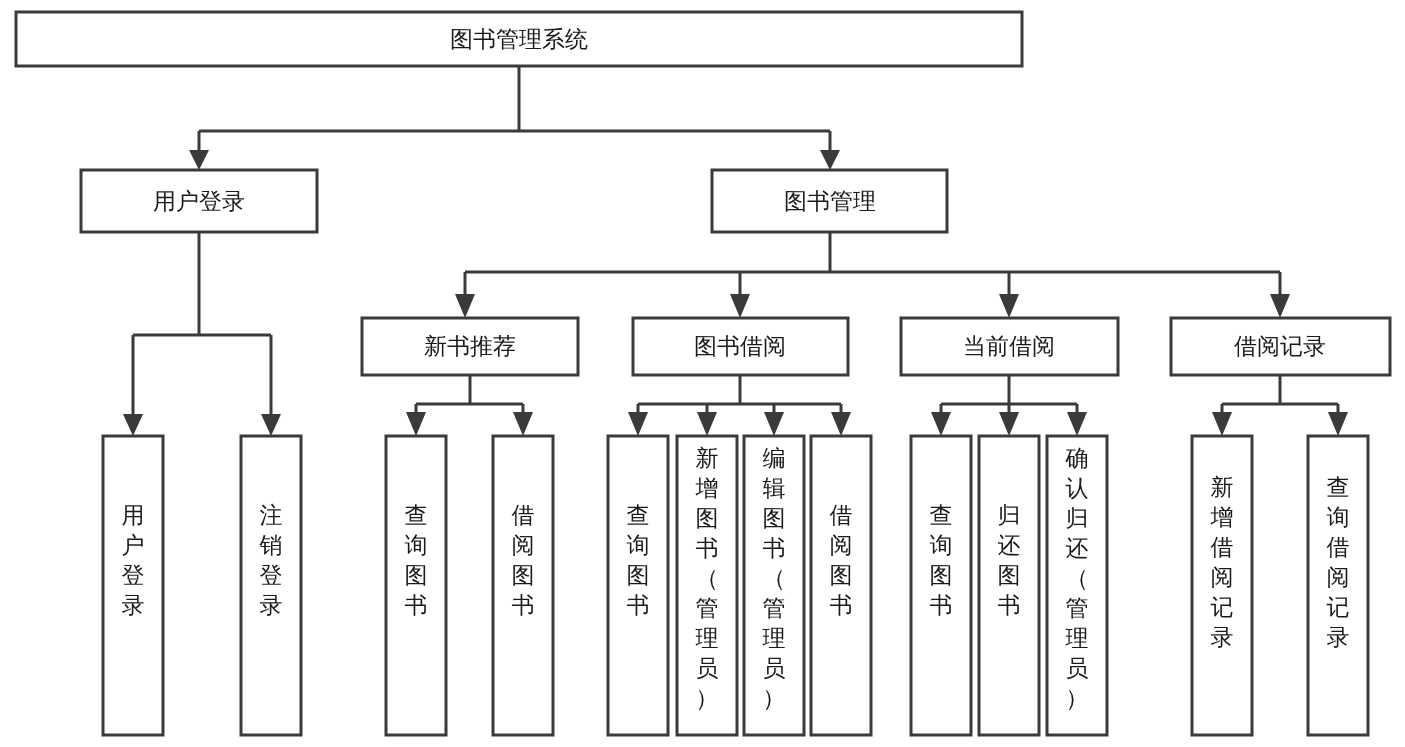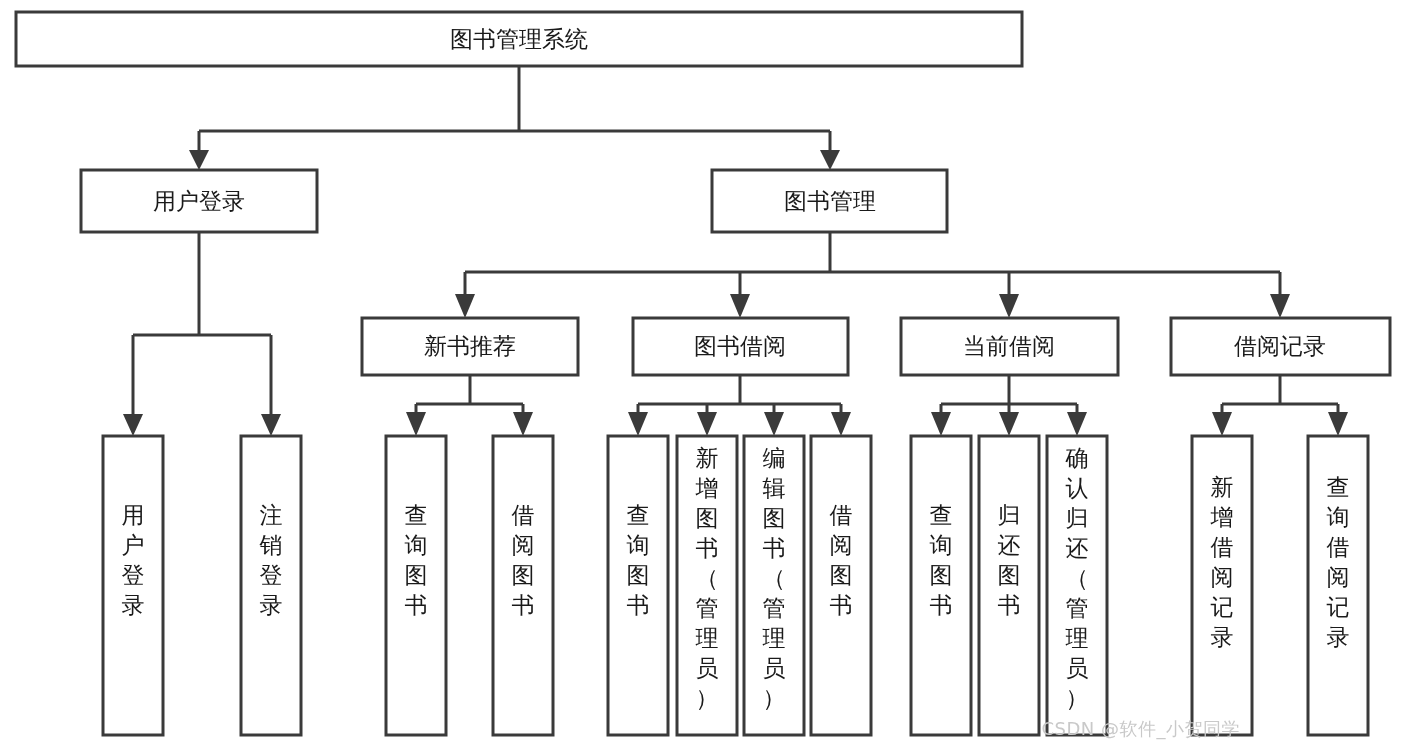--- a/index.html
+++ b/index.html
@@ -215,14 +215,13 @@
     <g>
       <rect class="node-box" x="1192" y="436" width="60" height="299"></rect>
       <text class="leaf-label" x="1222" y="495"><tspan x="1222" y="495">新</tspan><tspan x="1222" y="525">增</tspan><tspan x="1222" y="555">借</tspan><tspan x="1222" y="585">阅</tspan><tspan x="1222" y="615">记</tspan><tspan x="1222" y="645">录</tspan></text>
     </g>
     <g>
       <rect class="node-box" x="1308" y="436" width="60" height="299"></rect>
       <text class="leaf-label" x="1338" y="495"><tspan x="1338" y="495">查</tspan><tspan x="1338" y="525">询</tspan><tspan x="1338" y="555">借</tspan><tspan x="1338" y="585">阅</tspan><tspan x="1338" y="615">记</tspan><tspan x="1338" y="645">录</tspan></text>
     </g>
   </svg>
 
-  <div class="watermark">CSDN @软件_小贺同学</div>
 </div>
 
 </body></html>

